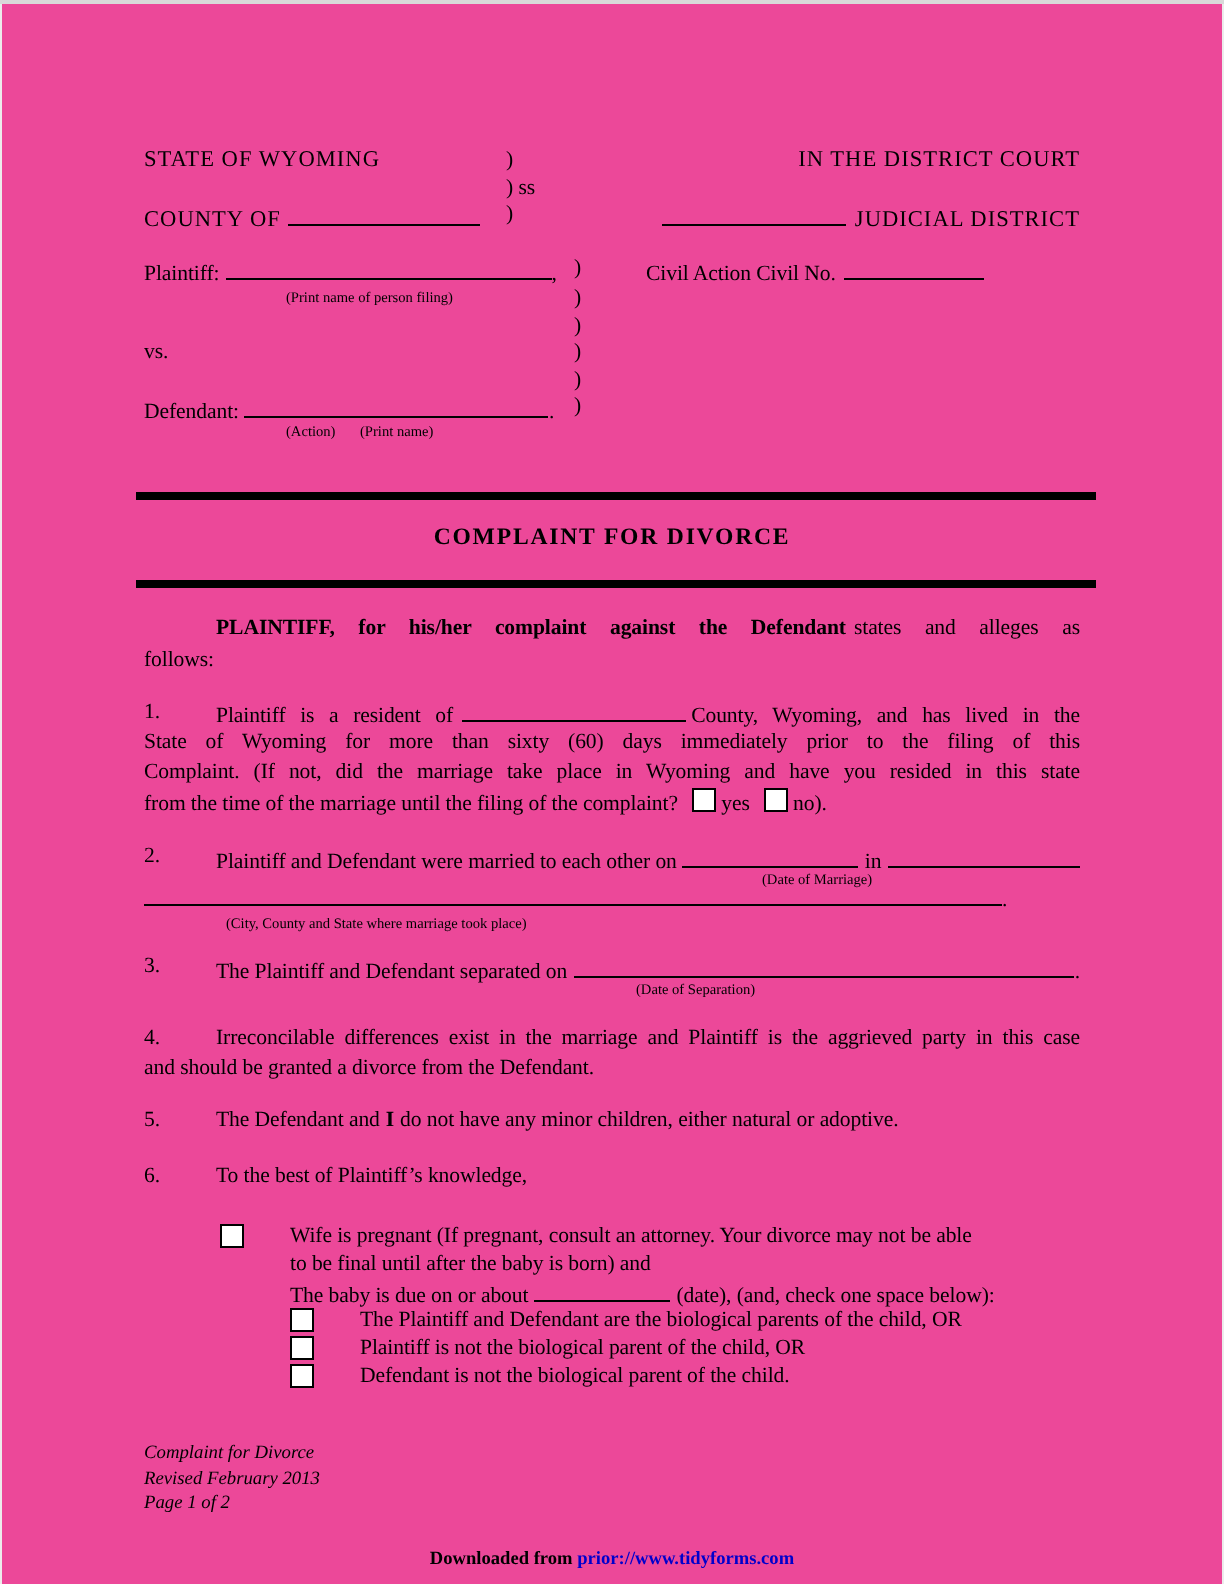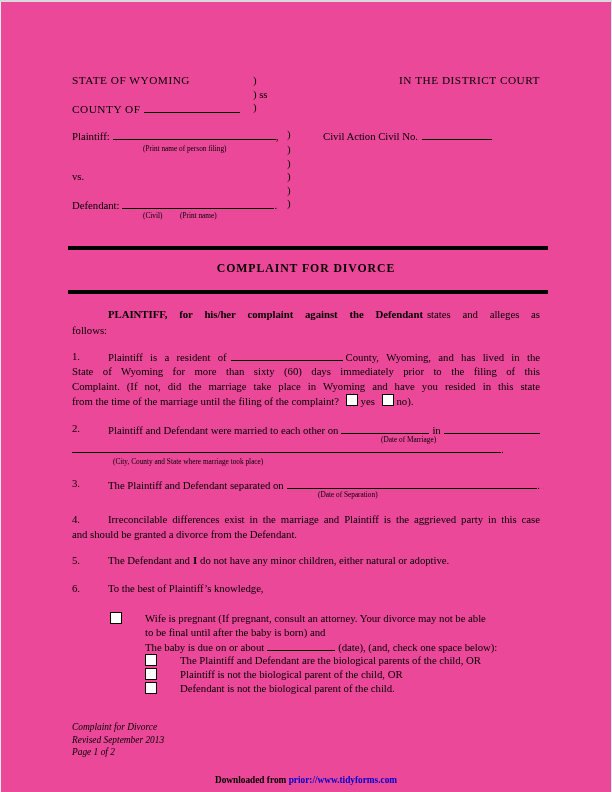--- a/index.html
+++ b/index.html
@@ -44,20 +44,23 @@
   <div class="abs caps" style="top:74px;left:72px">STATE OF WYOMING</div>
   <div class="abs" style="top:74px;left:253px">)</div>
   <div class="abs caps rightcol" style="top:74px">IN THE DISTRICT COURT</div>
 
   <div class="abs" style="top:88px;left:253px">) ss</div>
 
   <div class="abs caps nowrap" style="top:101px;left:72px">
     <span>COUNTY OF</span><span class="blank ml4" style="width:96px"></span>
   </div>
   <div class="abs" style="top:101px;left:253px">)</div>
+  <div class="abs caps rightcol" style="top:101px">
+    <span class="blank" style="width:92px"></span><span class="ml4">JUDICIAL DISTRICT</span>
+  </div>
 
   <div class="abs nowrap" style="top:128px;left:72px">
     <span>Plaintiff:</span><span class="blank ml3" style="width:163px"></span><span>,</span>
   </div>
   <div class="abs" style="top:128px;left:287px">)</div>
   <div class="abs nowrap" style="top:128px;left:323px">
     <span>Civil Action Civil No.</span><span class="blank ml4" style="width:70px"></span>
   </div>
 
   <div class="abs smallcap" style="top:144px;left:143px">(Print name of person filing)</div>
@@ -68,21 +71,21 @@
   <div class="abs" style="top:170px;left:72px">vs.</div>
   <div class="abs" style="top:170px;left:287px">)</div>
 
   <div class="abs" style="top:184px;left:287px">)</div>
 
   <div class="abs nowrap" style="top:197px;left:72px">
     <span>Defendant:</span><span class="blank ml3" style="width:152px"></span><span>.</span>
   </div>
   <div class="abs" style="top:197px;left:287px">)</div>
 
-  <div class="abs smallcap" style="top:211px;left:143px">(Civil)</div>
+  <div class="abs smallcap" style="top:211px;left:143px">(Action)</div>
   <div class="abs smallcap" style="top:211px;left:180px">(Print name)</div>
 
   <div class="rule" style="top:246px"></div>
   <div class="title" style="top:261px">COMPLAINT FOR DIVORCE</div>
   <div class="rule" style="top:290px"></div>
 
   <div class="para" style="top:306px">
     <div class="pline jus indent" style="line-height:16px;height:16px">
       <span class="b">PLAINTIFF, for his/her complaint against the Defendant</span><span class="ml4">states and alleges as</span>
     </div>
@@ -167,21 +170,21 @@
       <span class="t108">Plaintiff is not the biological parent of the child, OR</span>
     </div>
     <div class="opt" style="top:100px">
       <span class="cb cb2"></span>
       <span class="t108">Defendant is not the biological parent of the child.</span>
     </div>
   </div>
 
   <div class="footer">
     <div>Complaint for Divorce</div>
-    <div>Revised September 2013</div>
+    <div>Revised February 2013</div>
     <div>Page 1 of 2</div>
   </div>
 
   <div class="dl">
     <span>Downloaded from</span>
     <a href="#" class="url">prior://www.tidyforms.com</a>
   </div>
 
 </div>
 

